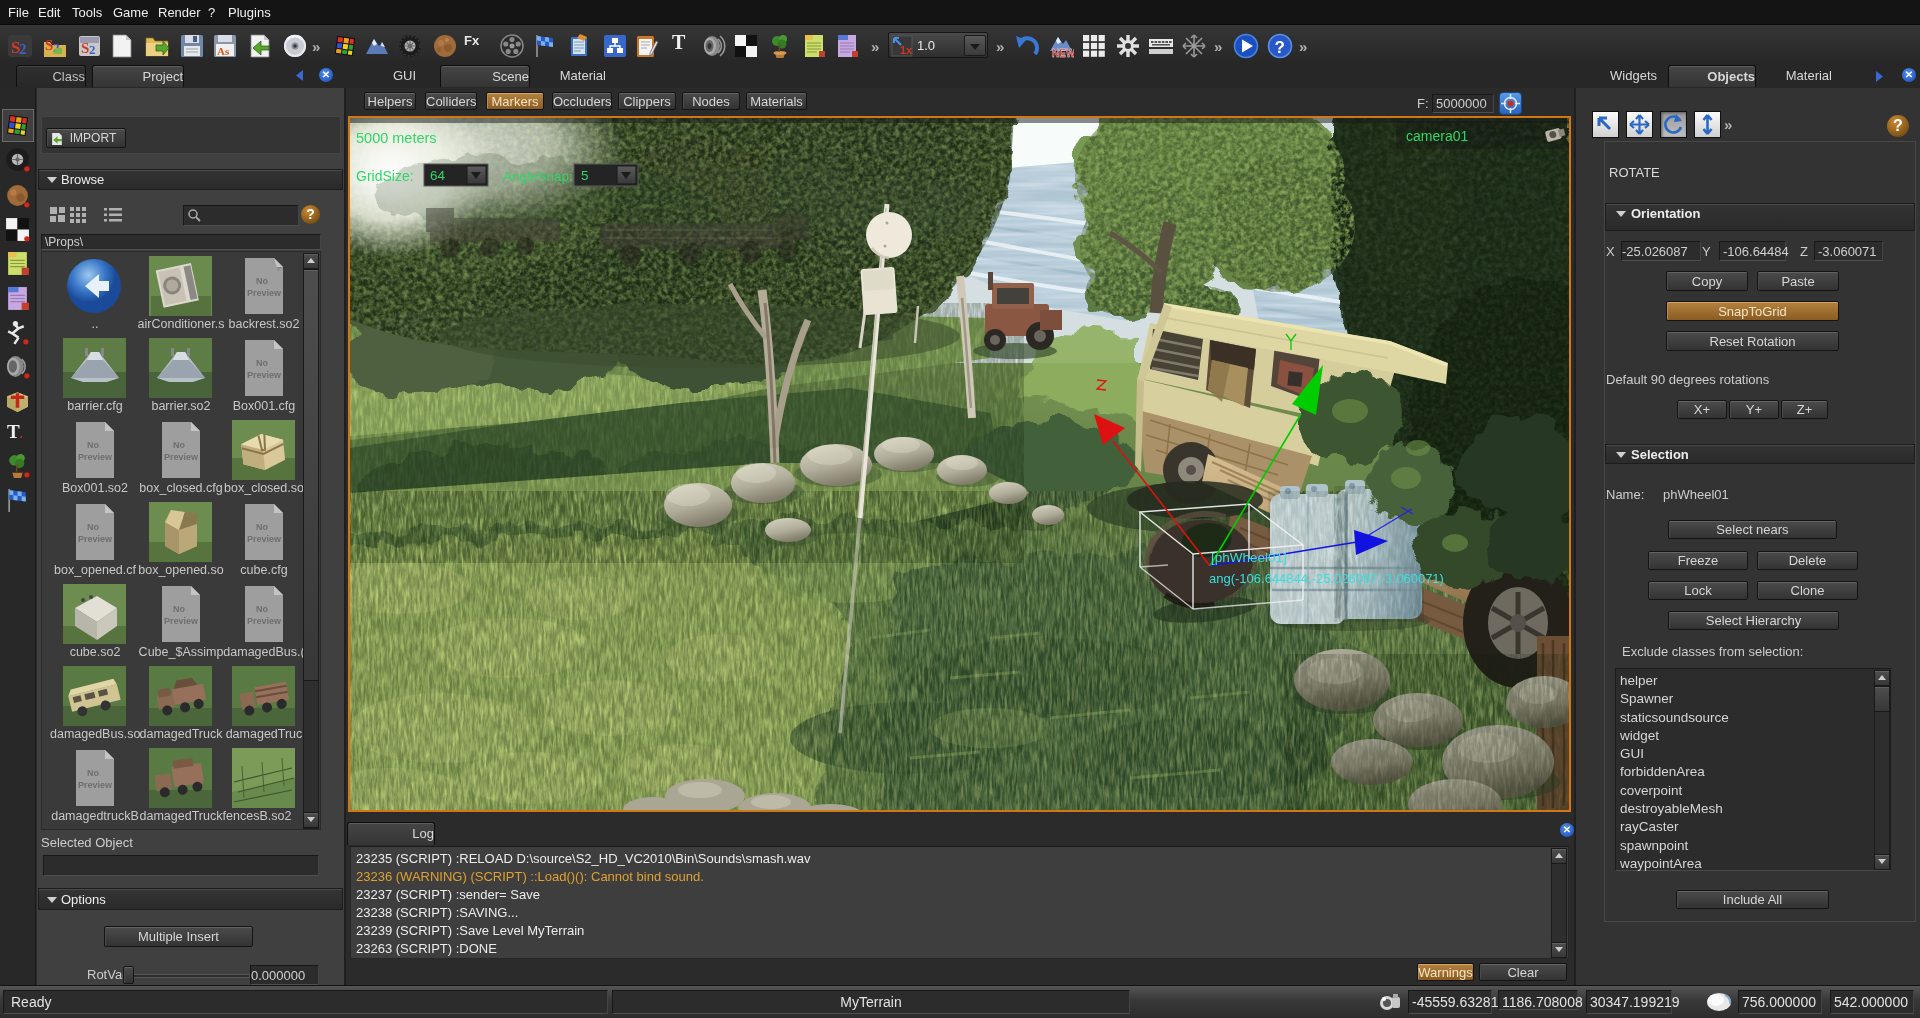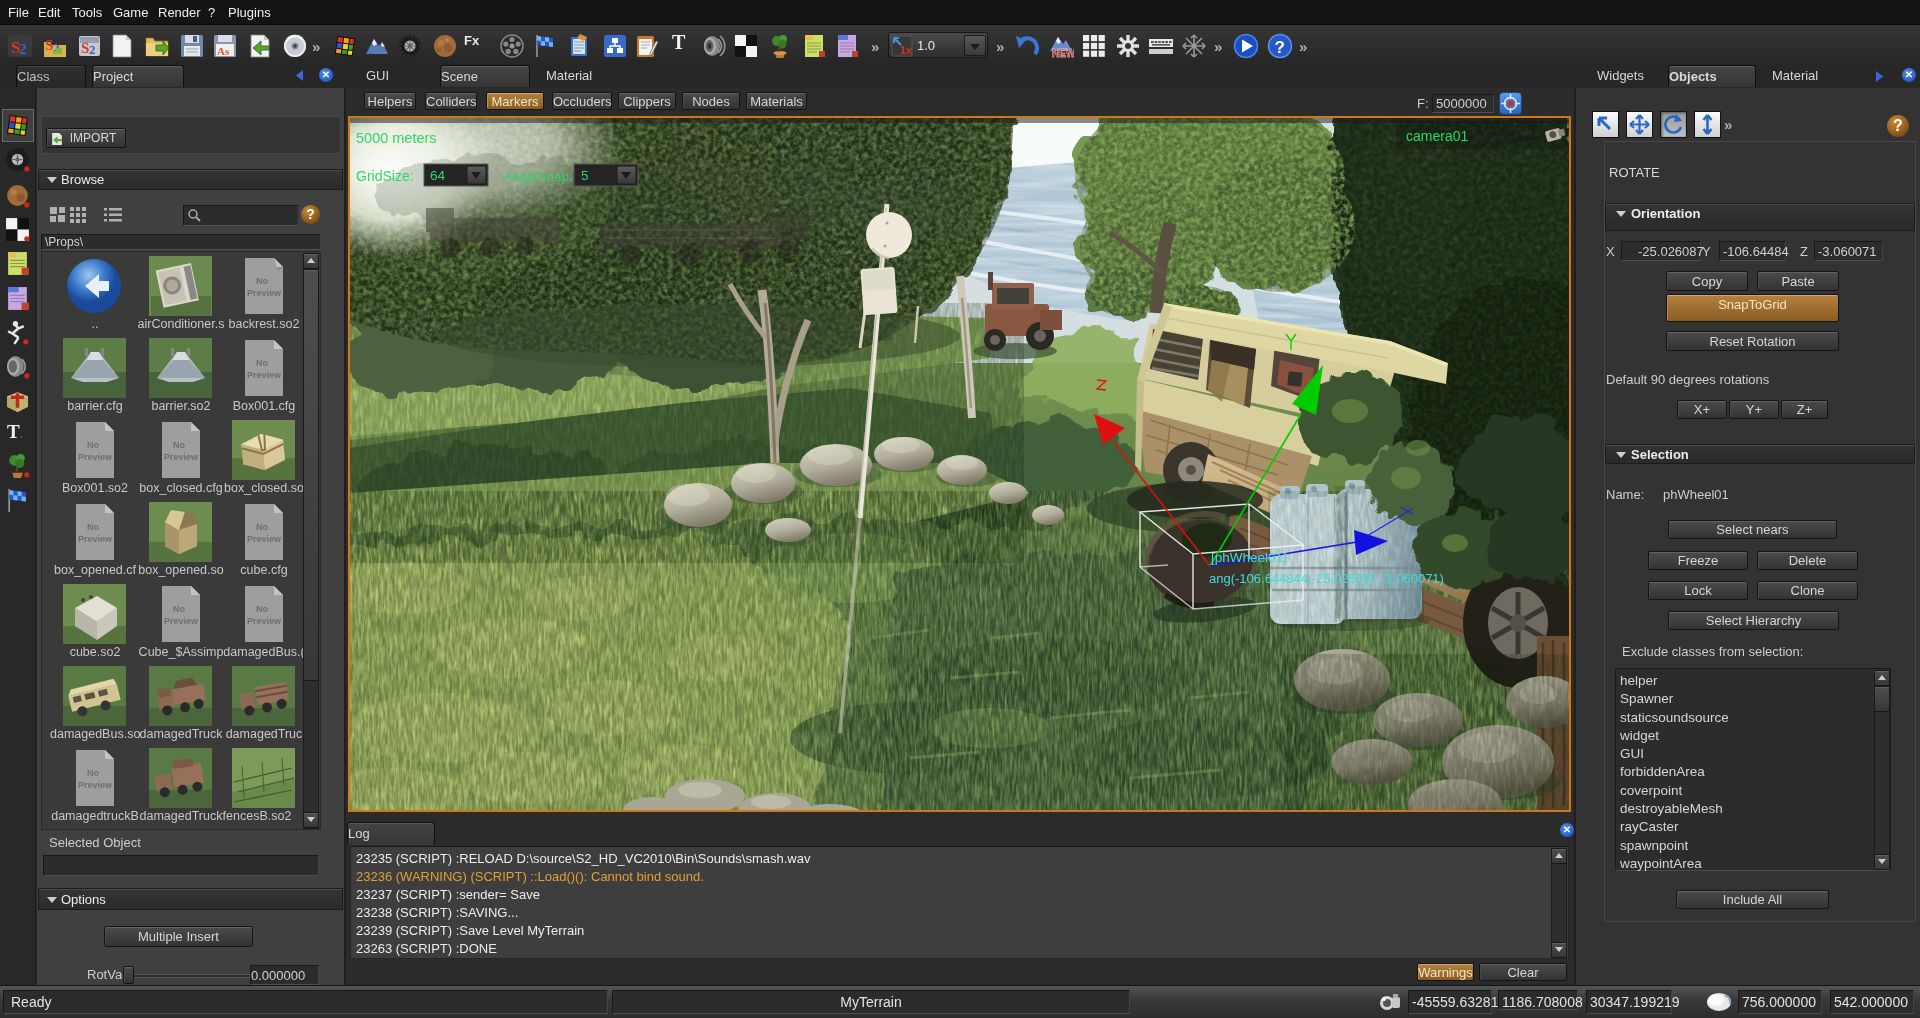--- a/index.html
+++ b/index.html
@@ -3,21 +3,21 @@
 *{margin:0;padding:0;box-sizing:border-box}
 html,body{width:1920px;height:1018px;overflow:hidden;background:#2b2b2b;font-family:"Liberation Sans",sans-serif;}
 #root{position:absolute;left:0;top:0;width:1920px;height:1018px;background:#2b2b2b;}
 .abs{position:absolute}
 #menubar{left:0;top:0;width:1920px;height:24px;background:#141414;color:#efefef;font-size:13px;}
 #menubar span{position:absolute;top:5px;}
 #toolbar{left:0;top:24px;width:1920px;height:41px;background:linear-gradient(#363636,#262626);border-top:1px solid #090909;}
 .tbi{position:absolute;top:8px;width:26px;height:26px;}
 .sep{position:absolute;top:13px;color:#b0b0b0;font-size:15px;font-weight:bold;letter-spacing:-2px}
 #tabrow{left:0;top:65px;width:1920px;height:23px;background:#272727;}
-.tab{position:absolute;top:0;height:22px;font-size:13px;color:#d8d8d8;text-align:left;line-height:21px;}
+.tab{position:absolute;top:0;height:22px;font-size:13px;color:#d8d8d8;text-align:right;line-height:21px;}
 .tabbox{background:linear-gradient(#454545,#353535);border:1px solid #0e0e0e;border-bottom:none;border-radius:3px 3px 0 0;box-shadow:inset 0 1px 0 #5d5d5d;}
 .tabdark{background:linear-gradient(#2f2f2f,#282828);border:1px solid #0e0e0e;border-bottom:none;border-radius:3px 3px 0 0;box-shadow:inset 0 1px 0 #454545;color:#c0c0c0}
 .btn{position:absolute;background:linear-gradient(#4b4b4b,#333333);border:1px solid #141414;border-radius:2px;box-shadow:inset 0 1px 0 #636363,inset 1px 0 0 #4a4a4a;color:#d6d6d6;font-size:13px;text-align:center;}
 .btnO{background:linear-gradient(#b5823f,#8a5c22);box-shadow:inset 0 1px 0 #d2a666,inset 1px 0 0 #b98f4c;color:#f3e3c3;}
 .inp{position:absolute;background:#2c2c2c;border:1px solid #181818;border-bottom-color:#4f4f4f;border-right-color:#444;color:#cfcfcf;font-size:13px;}
 .hdr{position:absolute;background:linear-gradient(#343434,#2a2a2a);border:1px solid #1c1c1c;box-shadow:inset 0 1px 0 #4a4a4a;color:#ececec;font-size:13px;}
 .arr{display:inline-block;width:0;height:0;border-left:5px solid transparent;border-right:5px solid transparent;border-top:6px solid #cfcfcf;}
 .lbl{position:absolute;color:#cdcdcd;font-size:13px;}
 .xcirc{position:absolute;width:14px;height:14px;border-radius:7px;background:radial-gradient(circle at 40% 35%,#4f8fe8,#1a49b8);color:#fff;font-size:10px;font-weight:bold;text-align:center;line-height:14px;}
 .scrltrk{position:absolute;background:#2e2e2e;border:1px solid #1c1c1c;}
@@ -623,21 +623,21 @@
         <div class="thlbl" style="left:94px;top:475px">damagedTruck</div>
         <div class="thlbl" style="left:177px;top:475px">damagedTruc</div>
 <div class="thlbl" style="left:8px;top:557px">damagedtruckB</div>
         <div class="thlbl" style="left:94px;top:557px">damagedTruck</div>
         <div class="thlbl" style="left:174px;top:557px;width:82px">fencesB.so2</div>
 <div class="scrltrk" style="left:261px;top:1px;width:16px;height:576px"></div>
 <div class="scrlbtn sup" style="left:261px;top:1px;width:16px;height:16px"></div>
 <div class="scrlbtn" style="left:261px;top:17px;width:16px;height:412px"></div>
 <div class="scrlbtn sdn" style="left:261px;top:560px;width:16px;height:16px"></div>
 </div>
-<div class="lbl" style="left:12px;top:747px">Selected Object</div>
+<div class="lbl" style="left:4px;top:747px">Selected Object</div>
 <div class="inp" style="left:6px;top:767px;width:276px;height:21px"></div>
 <div class="hdr" style="left:1px;top:800px;width:305px;height:22px;line-height:21px"><span class="arr" style="margin:8px 4px 0 8px;vertical-align:top"></span>Options</div>
 <div class="btn" style="left:67px;top:838px;width:149px;height:21px;line-height:20px">Multiple Insert</div>
 <div class="lbl" style="left:50px;top:879px">RotVar</div>
 <div class="abs" style="left:85px;top:886px;width:128px;height:4px;background:#2a2a2a;border:1px solid #555"></div>
 <div class="btn" style="left:86px;top:878px;width:11px;height:18px"></div>
 <div class="inp" style="left:213px;top:877px;width:69px;height:20px;line-height:19px">0.000000</div>
 </div>
 <div class="abs" style="left:346px;top:88px;width:1228px;height:897px;background:#2b2b2b"></div>
 <div class="btn" style="left:364px;top:92px;width:52px;height:18px;line-height:17px">Helpers</div>
@@ -706,28 +706,28 @@
         </svg></div>
 <div class="abs" style="left:118px;top:23px;width:27px;height:27px;background:linear-gradient(#fcfcfc,#d0d0d0);border:1px solid #111"><svg width="25" height="25" viewBox="0 0 25 25">
           <path d="M12.5 3 V22 M12.5 3 l-4 5 M12.5 3 l4 5 M12.5 22 l-4 -5 M12.5 22 l4 -5" stroke="#2a68c8" stroke-width="2.6" fill="none"></path>
         </svg></div>
 <span class="sep" style="left:148px;top:28px">»</span>
 <div class="qm" style="left:311px;top:27px;width:22px;height:22px;border-radius:11px;line-height:22px;font-size:16px">?</div>
 <div class="abs" style="left:28px;top:53px;width:312px;height:781px;border:1px solid #484848"></div>
 <div class="lbl" style="left:33px;top:77px;color:#dadada">ROTATE</div>
 <div class="hdr" style="left:29px;top:115px;width:310px;height:28px;line-height:19px"><span class="arr" style="margin:7px 5px 0 10px;vertical-align:top"></span><b>Orientation</b></div>
 <div class="lbl" style="left:30px;top:156px">X</div>
-<div class="inp" style="left:45px;top:153px;width:80px;height:20px;line-height:19px;padding-left:16px">-25.026087</div>
+<div class="inp" style="left:45px;top:153px;width:80px;height:20px;line-height:19px;padding-left:0">-25.026087</div>
 <div class="lbl" style="left:126px;top:156px">Y</div>
 <div class="inp" style="left:143px;top:153px;width:67px;height:20px;line-height:19px;padding-left:3px">-106.64484</div>
 <div class="lbl" style="left:224px;top:156px">Z</div>
 <div class="inp" style="left:238px;top:153px;width:69px;height:20px;line-height:19px;padding-left:3px">-3.060071</div>
 <div class="btn" style="left:90px;top:183px;width:82px;height:20px;line-height:19px">Copy</div>
 <div class="btn" style="left:181px;top:183px;width:82px;height:20px;line-height:19px">Paste</div>
-<div class="btn btnO" style="left:90px;top:206px;width:173px;height:28px;line-height:19px">SnapToGrid</div>
+<div class="btn btnO" style="left:90px;top:213px;width:173px;height:20px;line-height:19px">SnapToGrid</div>
 <div class="btn" style="left:90px;top:243px;width:173px;height:20px;line-height:19px">Reset Rotation</div>
 <div class="lbl" style="left:30px;top:284px">Default 90 degrees rotations</div>
 <div class="btn" style="left:101px;top:312px;width:50px;height:19px;line-height:18px">X+</div>
 <div class="btn" style="left:153px;top:312px;width:50px;height:19px;line-height:18px">Y+</div>
 <div class="btn" style="left:205px;top:312px;width:47px;height:19px;line-height:18px">Z+</div>
 <div class="hdr" style="left:29px;top:356px;width:310px;height:20px;line-height:19px"><span class="arr" style="margin:7px 5px 0 10px;vertical-align:top"></span><b>Selection</b></div>
 <div class="lbl" style="left:30px;top:399px">Name:</div>
 <div class="lbl" style="left:87px;top:399px">phWheel01</div>
 <div class="btn" style="left:92px;top:432px;width:169px;height:19px;line-height:18px">Select nears</div>
 <div class="btn" style="left:72px;top:463px;width:100px;height:19px;line-height:18px">Freeze</div>

